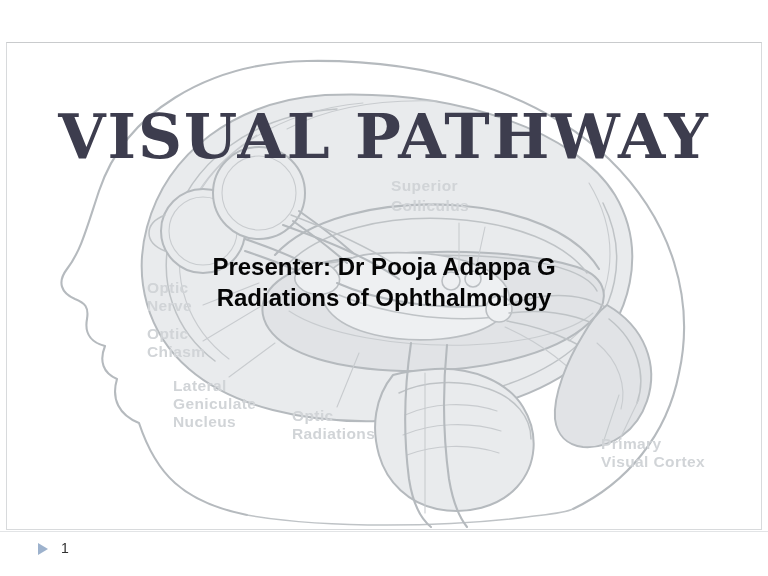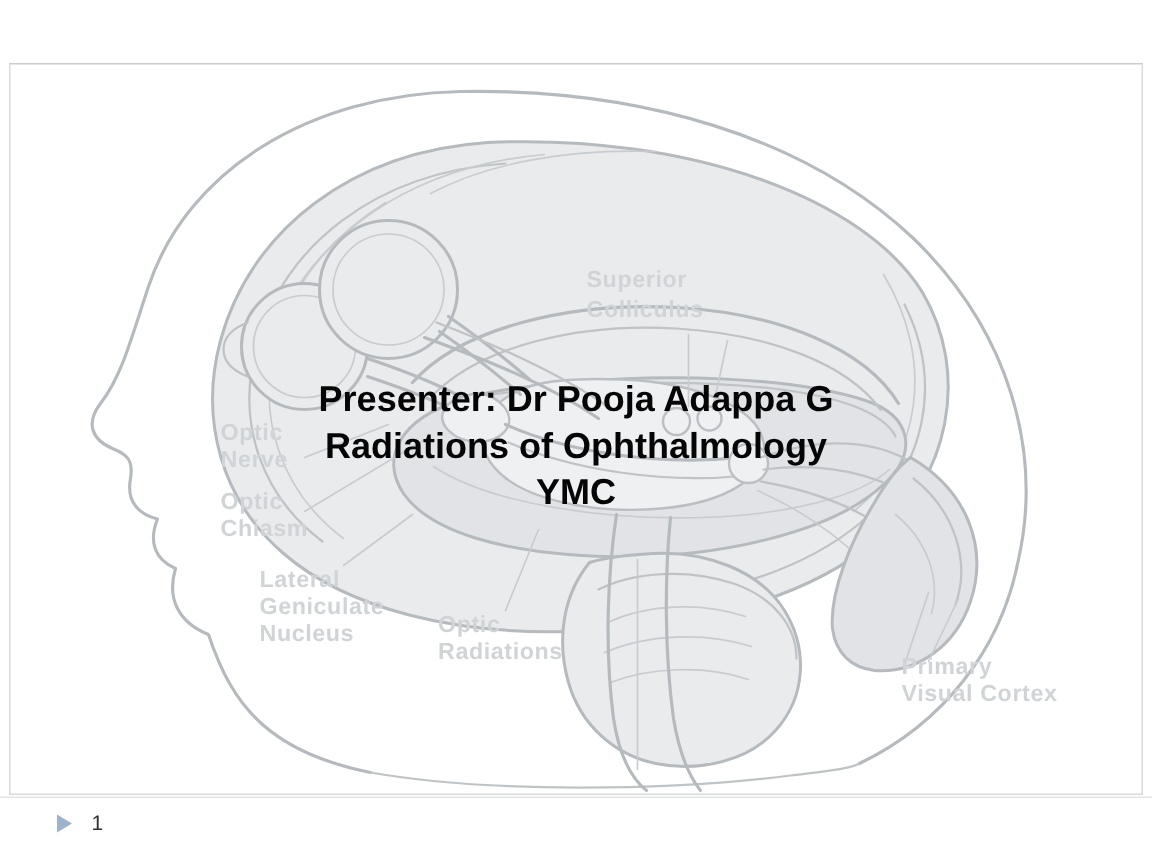--- a/index.html
+++ b/index.html
@@ -272,25 +272,25 @@
             <text class="lbl" x="285" y="378">Optic</text>
             <text class="lbl" x="285" y="396">Radiations</text>
           </g>
           <g>
             <text class="lbl" x="594" y="406">Primary</text>
             <text class="lbl" x="594" y="424">Visual Cortex</text>
           </g>
         </svg>
       </div>
 
+      <div class="title">VISUAL PATHWAY</div>
 
       <div class="subtitle">
         <span class="subtitle-line">Presenter: Dr Pooja Adappa G</span>
         <span class="subtitle-line">Radiations of Ophthalmology</span>
-        <span class="subtitle-line">YMC</span>
       </div>
 
     </div>
   </div>
 
   <div class="footer">
     <div class="footer-rule"></div>
   </div>
 
   <div class="play-marker"></div>

